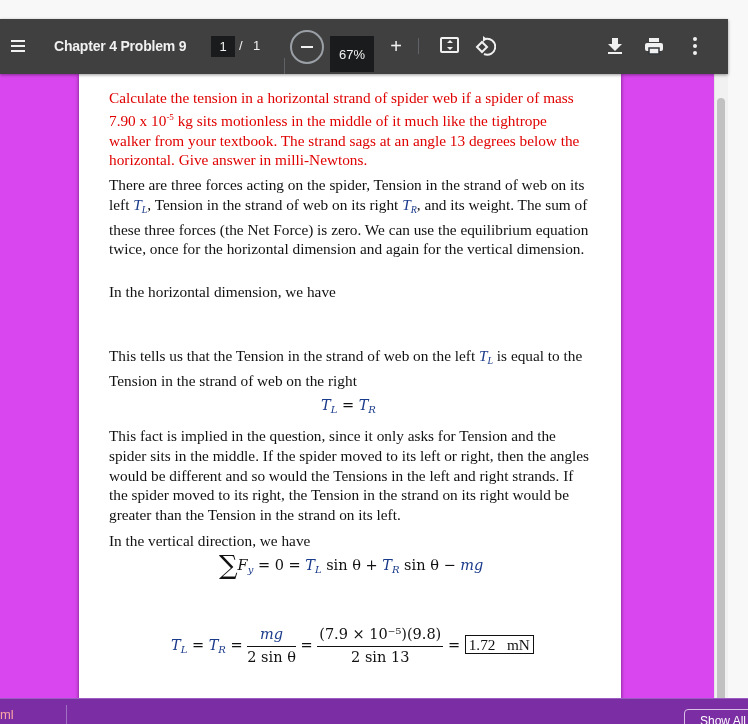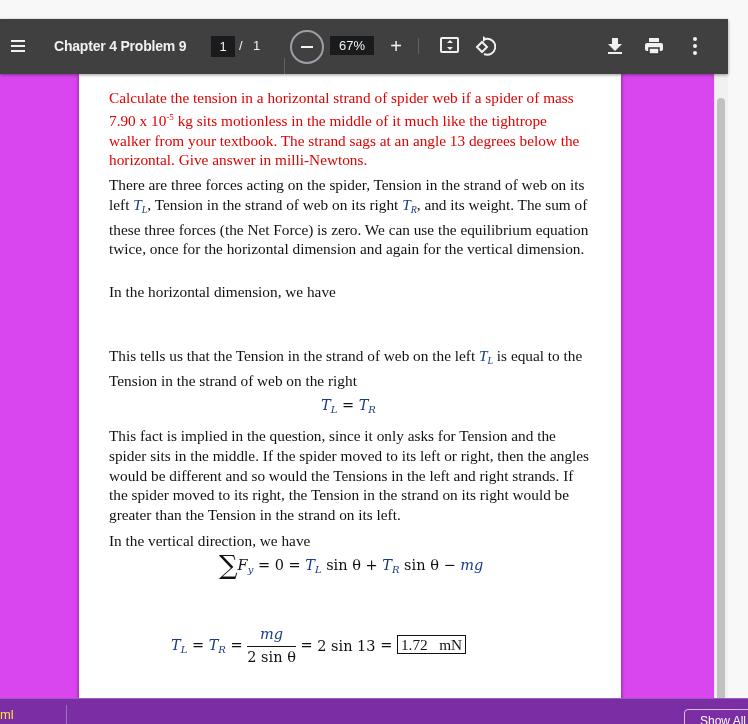--- a/index.html
+++ b/index.html
@@ -14,21 +14,21 @@
   .menu-icon span { display: block; width: 14px; height: 2px; background: #f1f1f1; }
   .doc-title { left: 54px; top: 19px; font-size: 14px; font-weight: bold; letter-spacing: -0.2px; color: #f1f1f1; }
   .page-box { left: 211px; top: 17px; width: 24px; height: 21px; background: #191b1c; font-size: 13px; color: #f1f1f1; }
   .page-sep { left: 239px; top: 19px; font-size: 13px; color: #f1f1f1; }
   .page-total { left: 253px; top: 19px; font-size: 13px; color: #f1f1f1; }
   .divider { width: 1px; height: 16px; background: #5f6368; }
   .div1 { left: 284px; top: 39px; }
   .div2 { left: 418px; top: 39px; }
   .zoom-out { left: 290px; top: 30px; width: 34px; height: 34px; border: 2px solid #9aa0a6; border-radius: 50%; }
   .zoom-out span { display: block; width: 12px; height: 2px; background: #f1f1f1; }
-  .zoom-val { left: 330px; top: 28px; width: 44px; height: 19px; background: #191b1c; font-size: 13px; color: #f1f1f1; }
+  .zoom-val { left: 330px; top: 28px; width: 44px; height: 36px; background: #191b1c; font-size: 13px; color: #f1f1f1; }
   .zoom-in { left: 386px; top: 28px; width: 20px; height: 20px; font-size: 20px; color: #f1f1f1; line-height: 20px; }
   .fit-icon { left: 440px; top: 29px; width: 19px; height: 16px; border: 2px solid #f1f1f1; border-radius: 2px; }
   .rotate-icon { left: 474px; top: 27px; width: 22px; height: 22px; }
   .download-icon { left: 605px; top: 27px; width: 20px; height: 20px; }
   .print-icon { left: 644px; top: 27px; width: 20px; height: 20px; }
   .more-icon { left: 685px; top: 27px; width: 20px; height: 20px; flex-direction: column; gap: 3px; }
   .more-icon span { display: block; width: 4px; height: 4px; border-radius: 50%; background: #f1f1f1; }
 
   .viewer { position: absolute; left: 0; top: 74px; width: 714px; height: 624px; background: #d946ef; overflow: hidden; }
   .page { position: absolute; left: 79px; top: 0; width: 542px; height: 640px; background: #fff; box-shadow: 0 0 4px rgba(0,0,0,.5); font-family: "Liberation Serif", serif; font-size: 15.3px; line-height: 19.8px; color: #111; }
@@ -41,21 +41,21 @@
   .frac { display: inline-block; vertical-align: middle; text-align: center; }
   .frac .num { display: block; border-bottom: 1.5px solid #111; padding: 0 2px 1px; }
   .frac .den { display: block; padding-top: 1px; }
   .boxed { display: inline-block; border: 1.8px solid #111; padding: 0 3px; font-family: "Liberation Serif", serif; font-size: 15.3px; line-height: 17px; }
 
   .scrollbar-track { position: absolute; left: 714px; top: 74px; width: 14px; height: 624px; background: #f1f1f1; border-left: 1px solid #e4e4e4; }
   .scrollbar-thumb { position: absolute; left: 717px; top: 98px; width: 8px; height: 600px; background: #c1c1c1; border-radius: 4px 4px 0 0; }
   .right-strip { position: absolute; left: 728px; top: 19px; width: 20px; height: 680px; background: #f8f8f8; }
 
   .bottom-bar { position: absolute; left: 0; top: 698px; width: 748px; height: 26px; background: #7b2da3; border-top: 1px solid #9a5cc0; }
-  .bottom-file { position: absolute; left: 0; top: 8px; font-size: 13px; color: #fde047; }
+  .bottom-file { position: absolute; left: 0; top: 8px; font-size: 13px; color: #fca5a5; }
   .bottom-div { position: absolute; left: 66px; top: 6px; width: 1px; height: 20px; background: #a270c2; }
   .show-all { position: absolute; left: 684px; top: 10px; width: 80px; height: 24px; border: 1px solid #d8c0e6; border-radius: 4px; font-size: 12px; color: #fff; padding: 4px 0 0 15px; white-space: nowrap; }
 </style>
 </head>
 <body>
 
 <div class="topstrip"></div>
 
 <div class="toolbar">
   <div class="tb-item menu-icon">
@@ -127,21 +127,21 @@
 
     <div class="math" style="left:140px; top:482px;">
       <span class="sigma">∑</span><i class="var" style="color:#111">F</i><sub class="sub">y</sub><span> = 0 = </span><i class="var">T</i><sub class="sub">L</sub><span> sin θ + </span><i class="var">T</i><sub class="sub">R</sub><span> sin θ − </span><i class="var">mg</i>
     </div>
 
 
     <div class="math" style="left:92px; top:551px;">
       <i class="var">T</i><sub class="sub">L</sub><span> = </span><i class="var">T</i><sub class="sub">R</sub><span> = </span>
       <span class="frac"><span class="num var">mg</span><span class="den">2 sin θ</span></span>
       <span> = </span>
-      <span class="frac"><span class="den">2 sin 13</span></span>
+      <span class="frac"><span class="num">(7.9 × 10⁻⁵)(9.8)</span><span class="den">2 sin 13</span></span>
       <span> = </span>
       <span class="boxed" style="white-space:pre;">1.72   mN</span>
     </div>
   </div>
 </div>
 
 <div class="scrollbar-track"></div>
 <div class="scrollbar-thumb"></div>
 <div class="right-strip"></div>
 

